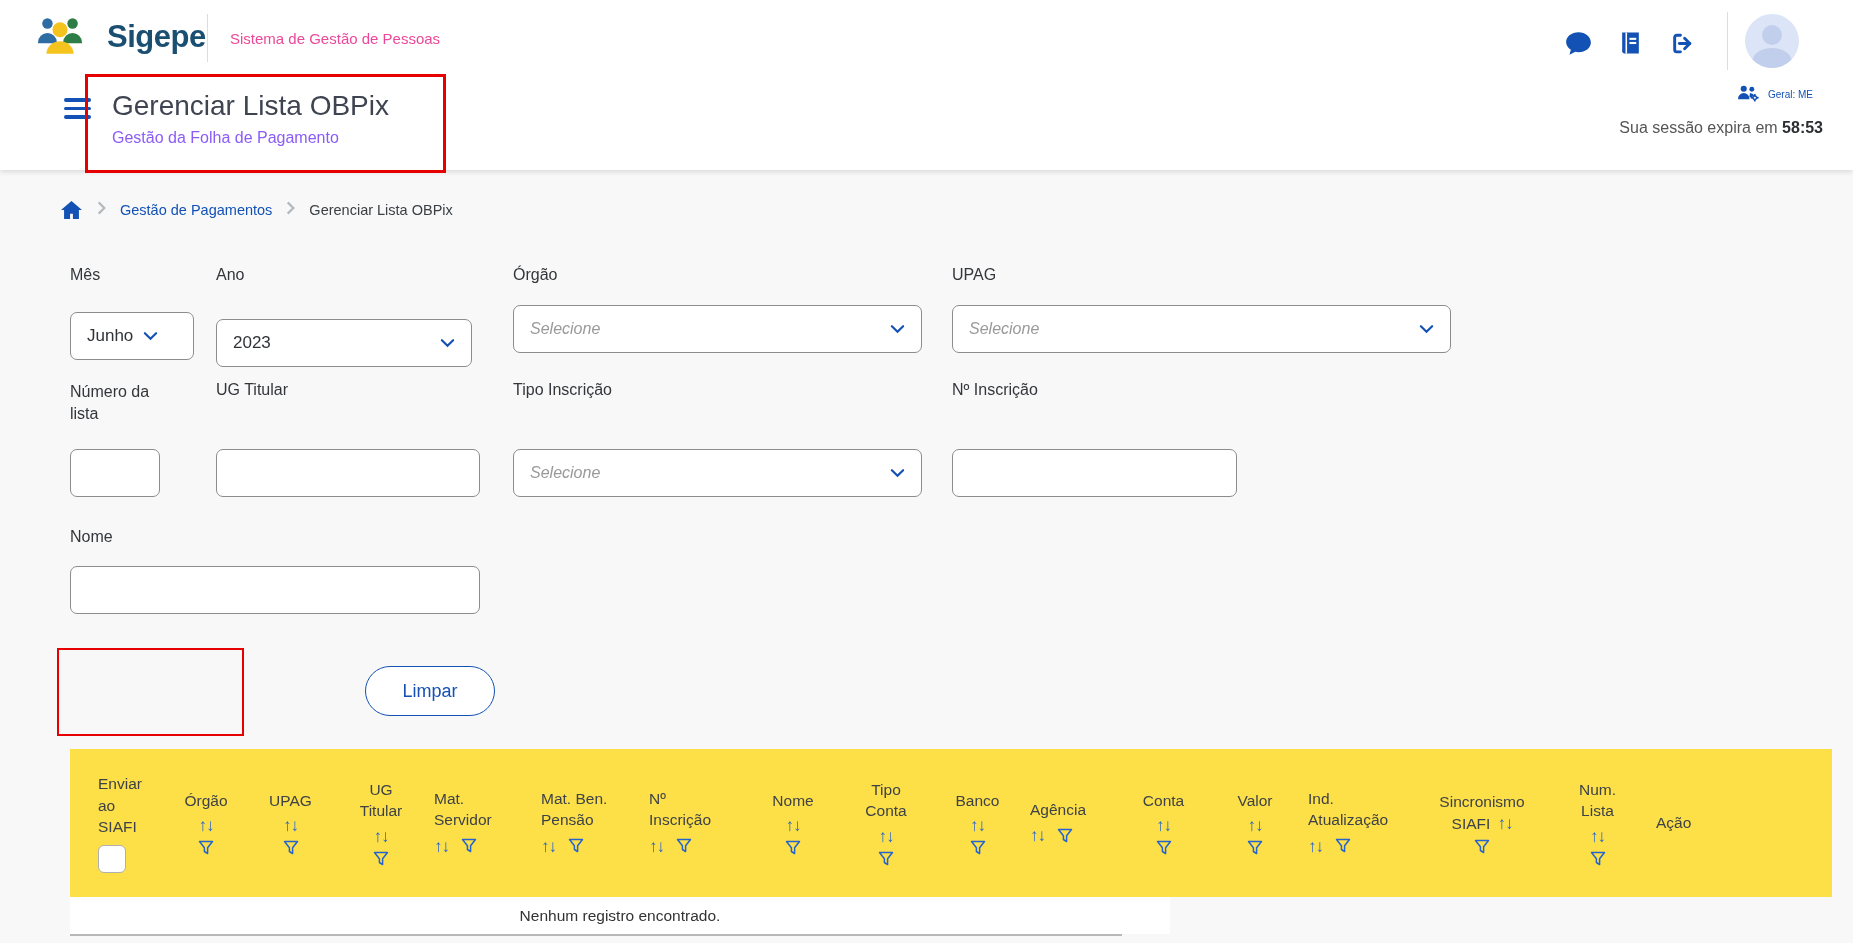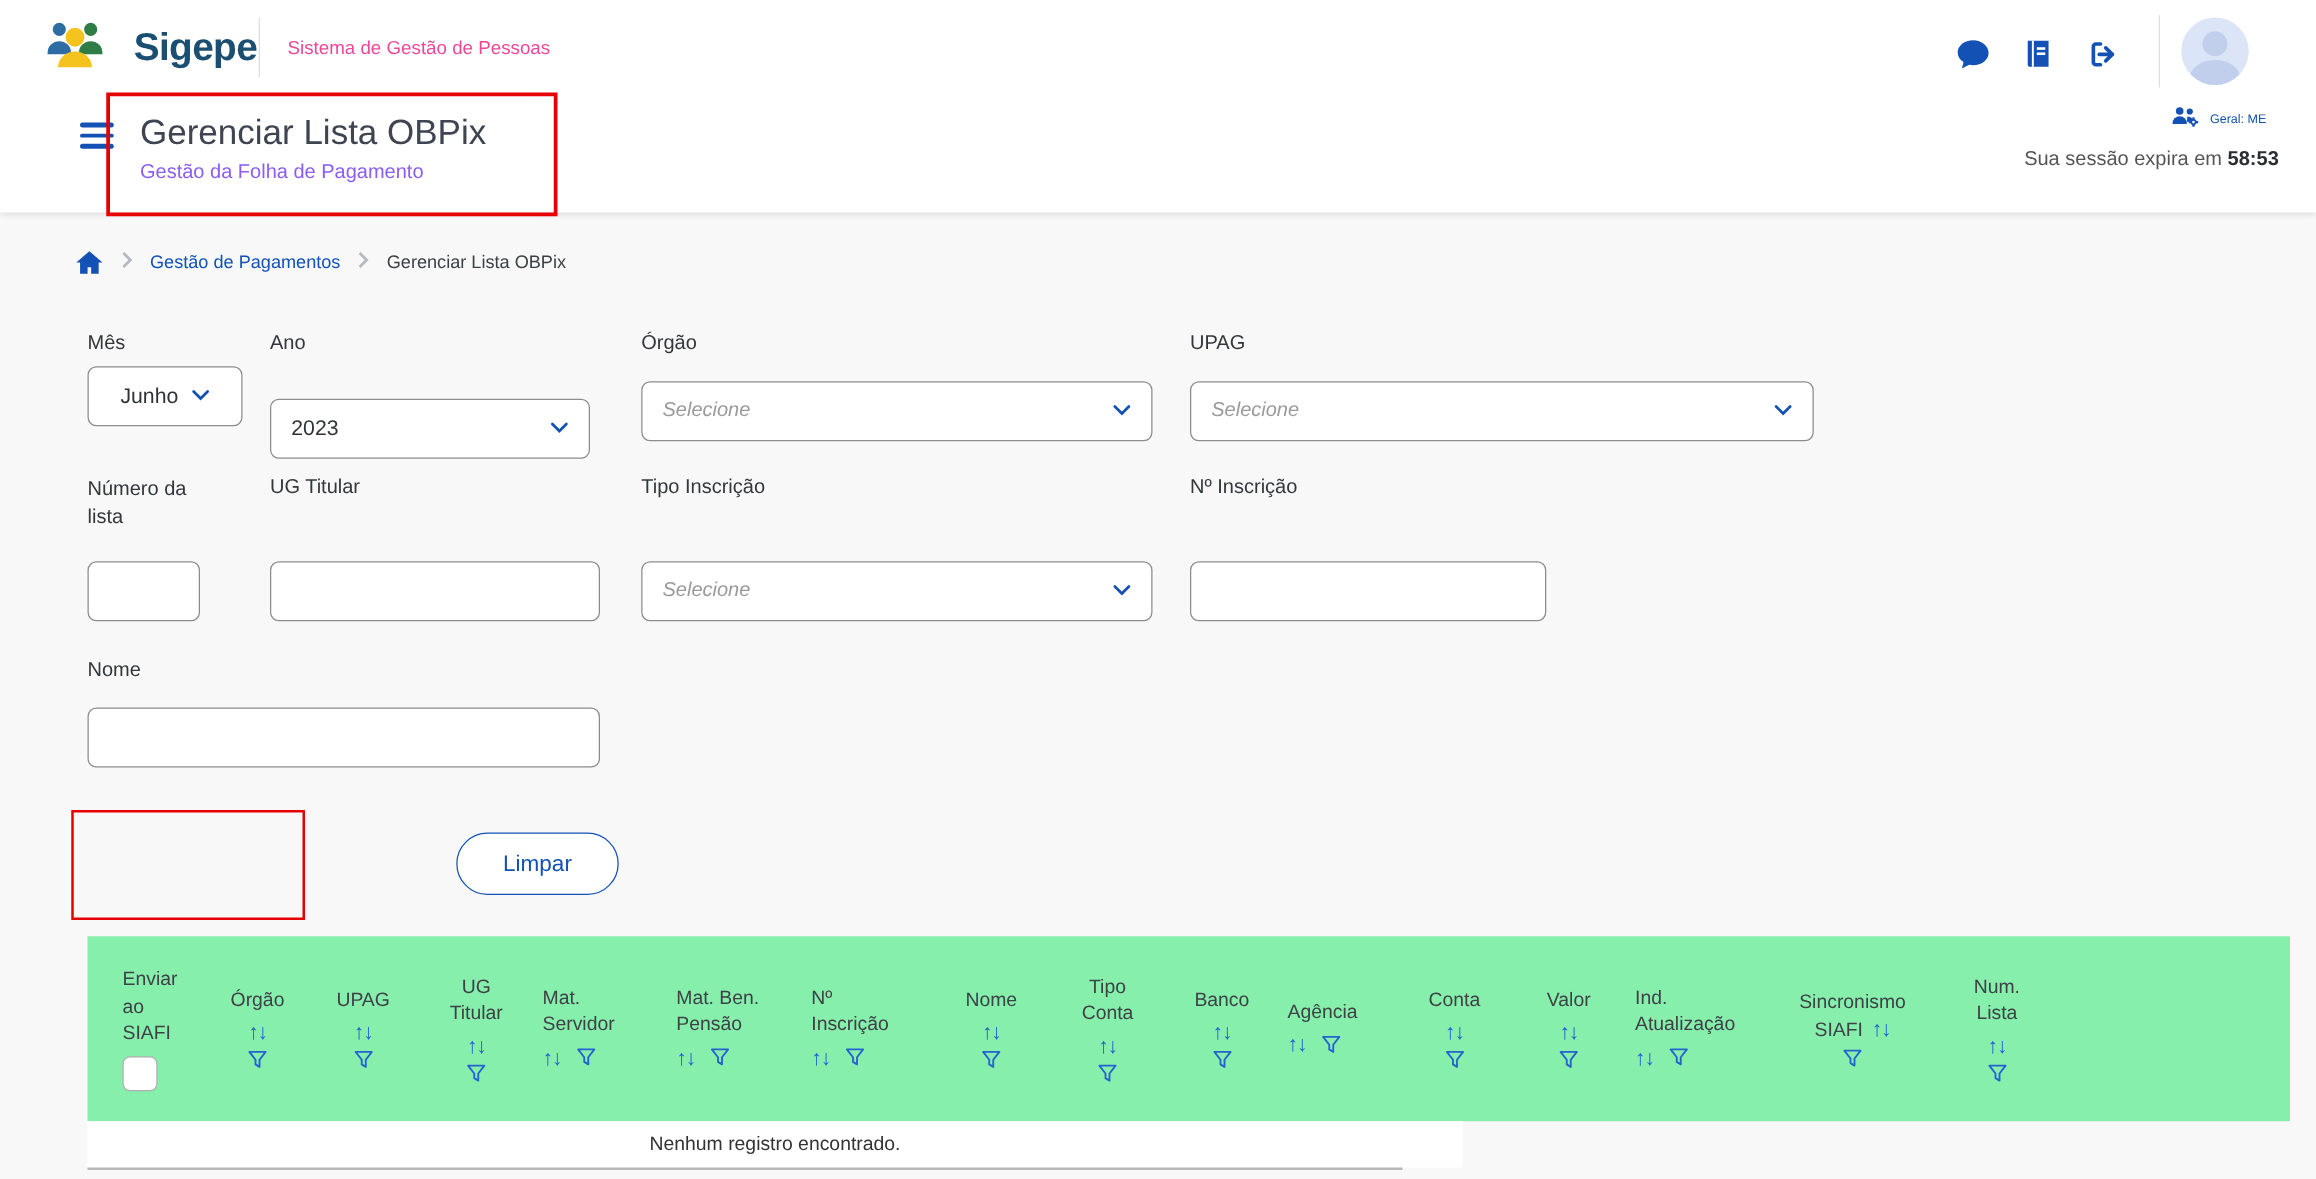--- a/index.html
+++ b/index.html
@@ -51,21 +51,21 @@
   .sel-value{font-size:17px;color:#2f3338;}
   .sel-placeholder{font-size:16px;color:#9a9a9a;font-style:italic;}
   input.field{padding:0 12px;font-size:17px;color:#2f3338;outline:none;font-family:"Liberation Sans",sans-serif;}
 
   .btn{position:absolute;height:50px;border-radius:25px;font-size:18px;cursor:pointer;
        font-family:"Liberation Sans",sans-serif;display:flex;align-items:center;justify-content:center;}
   .btn-primary{left:70px;top:666px;width:158px;background:#1351b4;color:#fff;font-weight:700;border:none;}
   .btn-secondary{left:365px;top:666px;width:130px;background:#fff;color:#1351b4;border:1px solid #1351b4;}
 
   
-  .thead{position:absolute;left:70px;top:749px;width:1762px;height:148px;background:#86efac;
+  .thead{position:absolute;left:70px;top:749px;width:1762px;height:148px;background:#fde047;
          display:flex;box-sizing:border-box;}
   .th{display:flex;flex-direction:column;justify-content:center;box-sizing:border-box;
       padding:0 6px;font-size:15.5px;color:#3e4247;line-height:1.38;}
   .th-label{white-space:pre-line;}
   .align-center{align-items:center;text-align:center;}
   .align-left{align-items:flex-start;text-align:left;}
   .th:nth-child(1){width:95px;padding-left:28px;}
   .th:nth-child(2){width:82px;}  .th:nth-child(3){width:87px;}
   .th:nth-child(4){width:94px;}  .th:nth-child(5){width:107px;}
   .th:nth-child(6){width:108px;} .th:nth-child(7){width:102px;}
@@ -197,21 +197,21 @@
         </svg>
     </span>
     <span class="crumb-current">Gerenciar Lista OBPix</span>
   </div>
 
   <div class="flabel" style="left:70px;top:266px;">Mês</div>
   <div class="flabel" style="left:216px;top:266px;">Ano</div>
   <div class="flabel" style="left:513px;top:266px;">Órgão</div>
   <div class="flabel" style="left:952px;top:266px;">UPAG</div>
 
-  <div class="field selectbox sb-start" style="left:70px;top:293px;width:124px;justify-content:center;">
+  <div class="field selectbox sb-start" style="left:70px;top:312px;width:124px;">
     <span class="sel-value">Junho</span>
     <span>
       <svg width="15" height="10" viewBox="0 0 16 10" fill="none" stroke="#1351b4" stroke-width="2.3" stroke-linecap="round">
           <path d="M2 2l6 6 6-6"></path>
         </svg>
     </span>
   </div>
   <div class="field selectbox sb-between" style="left:216px;top:319px;width:256px;">
     <span class="sel-value">2023</span>
     <span>
@@ -449,17 +449,21 @@
 Lista</span></span>
       <span class="sort sort-stack">↑↓</span>
       <span class="filter-stack">
         <svg width="16" height="16" viewBox="0 0 16 16">
             <path d="M1.5 1.5h13L9.6 7.8v5.7l-3.2-2V7.8z" fill="none" stroke="#2563cf" stroke-width="1.5" stroke-linejoin="round"></path>
           </svg>
       </span>
 
     </div>
 
+    <div class="th align-left">
+      <span class="label-wrap"><span class="th-label">Ação</span></span>
+
+    </div>
   </div>
   <div class="empty-row">Nenhum registro encontrado.</div>
   <div class="table-bottom-line"></div>
 
 </div>
 
 </body></html>

